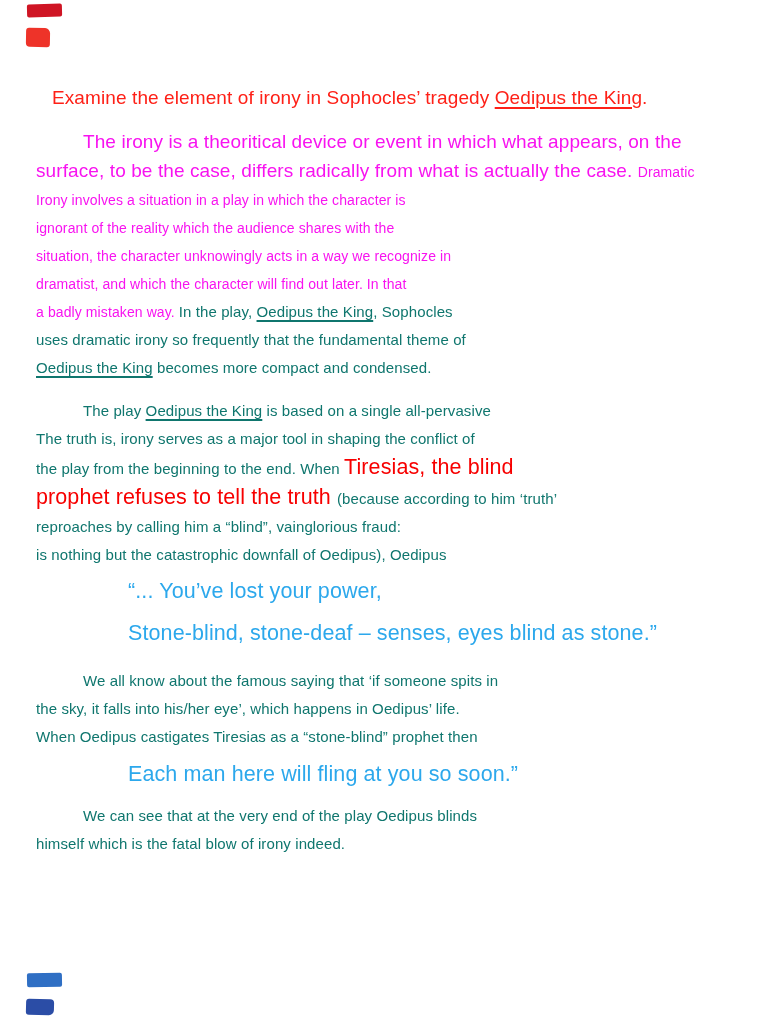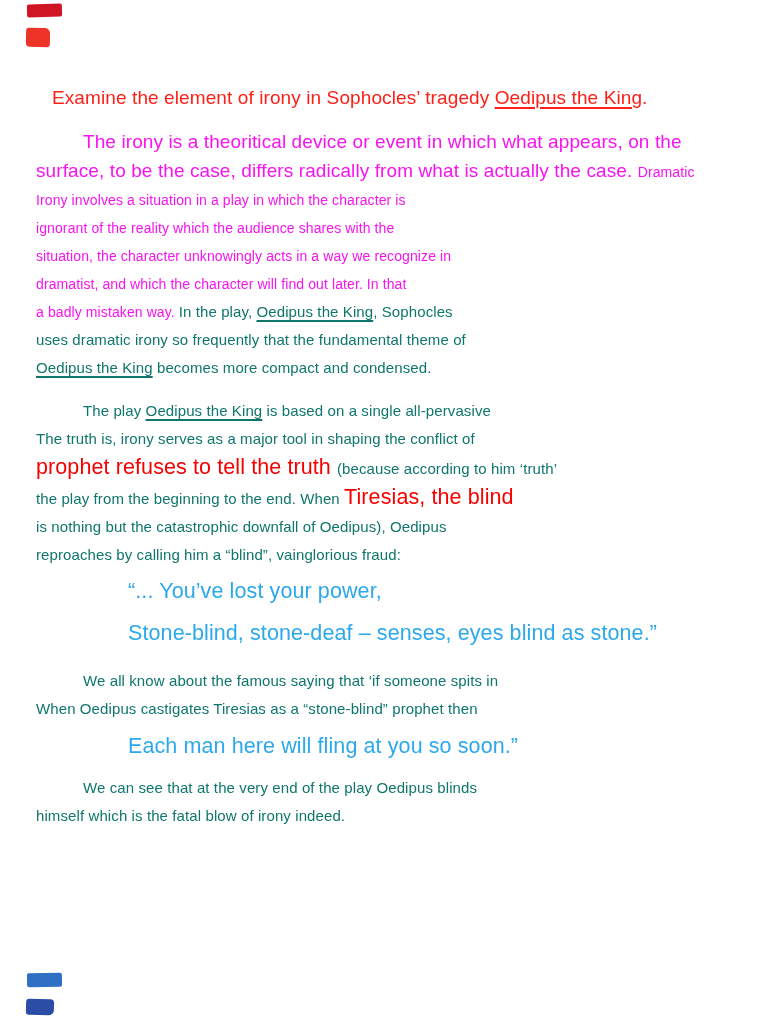--- a/index.html
+++ b/index.html
@@ -88,33 +88,34 @@
         <div class="line"><span class="s-m">ignorant of the reality which the audience shares with the</span></div>
         <div class="line"><span class="s-m">situation, the character unknowingly acts in a way we recognize in</span></div>
         <div class="line"><span class="s-m">dramatist, and which the character will find out later. In that</span></div>
         <div class="line"><span class="s-m">a badly mistaken way. </span><span class="s-g">In the play, </span><span class="s-g u">Oedipus the King</span><span class="s-g">, Sophocles</span></div>
         <div class="line"><span class="s-g">uses dramatic irony so frequently that the fundamental theme of</span></div>
         <div class="line"><span class="s-g u">Oedipus the King</span><span class="s-g"> becomes more compact and condensed.</span></div>
       </div>
       <div class="block">
         <div class="line indent"><span class="s-g">The play </span><span class="s-g u">Oedipus the King</span><span class="s-g"> is based on a single all-pervasive</span></div>
         <div class="line"><span class="s-g">The truth is, irony serves as a major tool in shaping the conflict of</span></div>
+        <div class="line"><span class="s-g">the play from the beginning to the end. When </span><span class="s-r">Tiresias, the blind</span></div>
         <div class="line"><span class="s-r">prophet refuses to tell the truth </span><span class="s-g">(because according to him ‘truth’</span></div>
-        <div class="line"><span class="s-g">the play from the beginning to the end. When </span><span class="s-r">Tiresias, the blind</span></div>
+        <div class="line"><span class="s-g">reproaches by calling him a “blind”, vainglorious fraud:</span></div>
         <div class="line"><span class="s-g">is nothing but the catastrophic downfall of Oedipus), Oedipus</span></div>
-        <div class="line"><span class="s-g">reproaches by calling him a “blind”, vainglorious fraud:</span></div>
       </div>
       <div class="block quote">
         <div class="line"><span class="s-b">“... You’ve lost your power,</span></div>
       </div>
       <div class="block quote">
         <div class="line"><span class="s-b">Stone-blind, stone-deaf – senses, eyes blind as stone.”</span></div>
       </div>
       <div class="block">
         <div class="line indent"><span class="s-g">We all know about the famous saying that ‘if someone spits in</span></div>
+        <div class="line"><span class="s-g">the sky, it falls into his/her eye’, which happens in Oedipus’ life.</span></div>
         <div class="line"><span class="s-g">When Oedipus castigates Tiresias as a “stone-blind” prophet then</span></div>
       </div>
       <div class="block quote">
         <div class="line"><span class="s-b">Each man here will fling at you so soon.”</span></div>
       </div>
       <div class="block">
         <div class="line indent"><span class="s-g">We can see that at the very end of the play Oedipus blinds</span></div>
         <div class="line"><span class="s-g">himself which is the fatal blow of irony indeed.</span></div>
       </div>
     </div>

